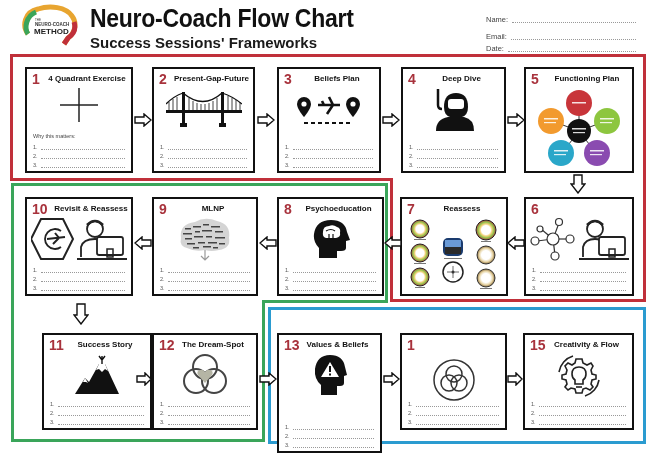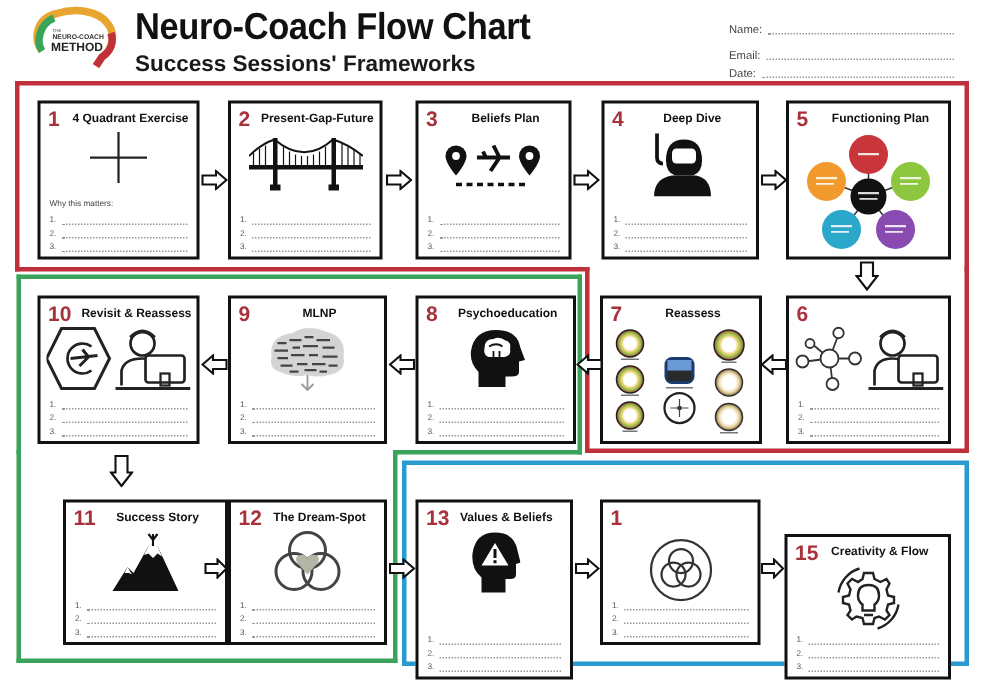--- a/index.html
+++ b/index.html
@@ -520,21 +520,21 @@
         <span>2.</span>
         <span class="line"></span>
       </div>
     <div class="note">
         <span>3.</span>
         <span class="line"></span>
       </div>
   </div>
 </div>
 
-<div class="box" style="left:523px;top:333px;width:111px;height:97px;margin-top:23px;">
+<div class="box" style="left:523px;top:333px;width:111px;height:97px;">
   <span class="num">15</span>
   <span class="lbl">Creativity &amp; Flow</span>
   <div class="icon" style="top:18px;height:46px;">
     <svg width="44" height="44" viewBox="0 0 44 44">
       <g fill="none" stroke="#222" stroke-width="1.6">
         <path d="M22 5 L25 5 L26 9 L30 11 L34 9 L36 12 L34 16 L35 20 L39 21 L39 25 L35 26 L34 30 L36 33 L33 36 L29 34 L26 35 L25 39 L19 39 L18 35 L14 34 L11 36 L8 33 L10 30 L9 26 L5 25 L5 21 L9 20 L10 16 L8 12 L11 9 L15 11 L18 9 L19 5z"></path>
         <path d="M22 13 Q29 13 29 20 Q29 24 26 26 L26 30 L18 30 L18 26 Q15 24 15 20 Q15 13 22 13z"></path>
         <line x1="19" y1="33" x2="25" y2="33"></line>
         <path d="M2 18 A20 20 0 0 1 16 2"></path>
           <path d="M42 26 A20 20 0 0 1 28 42"></path>

